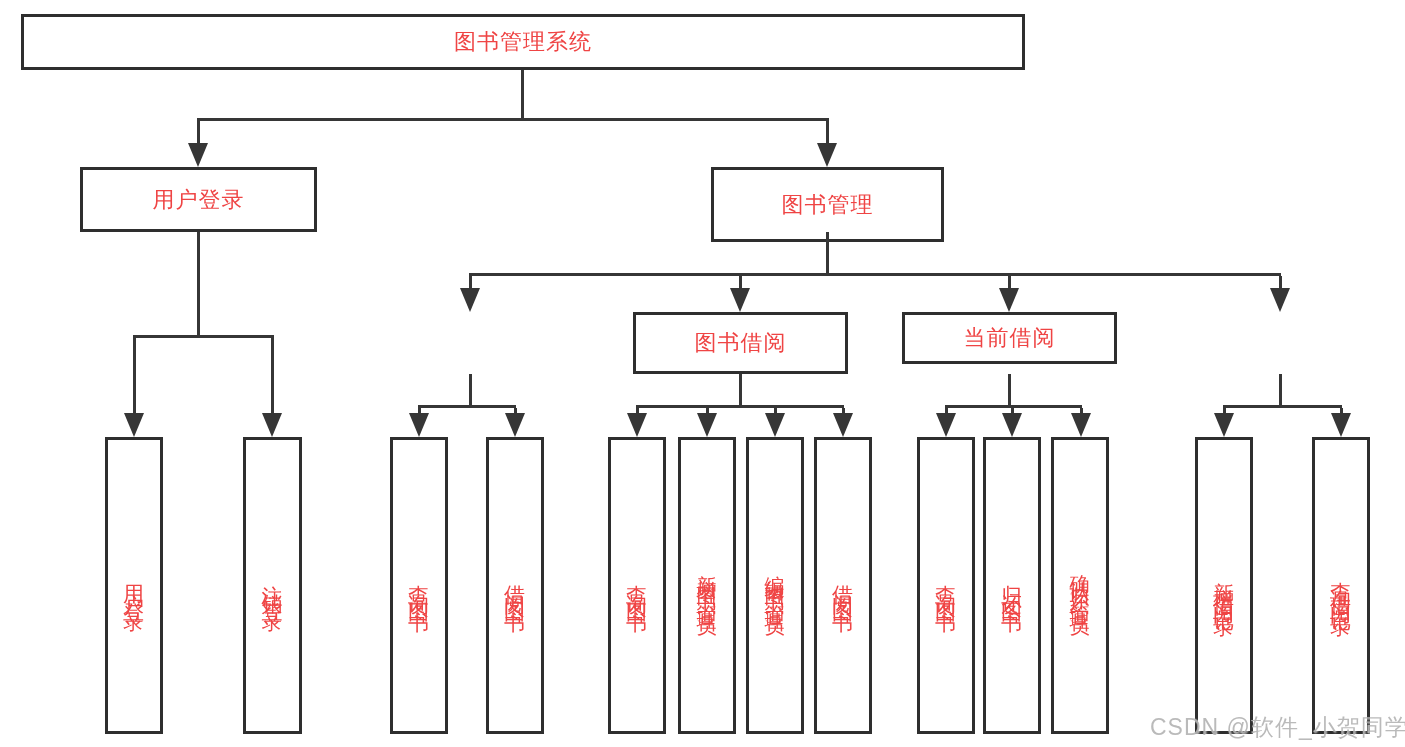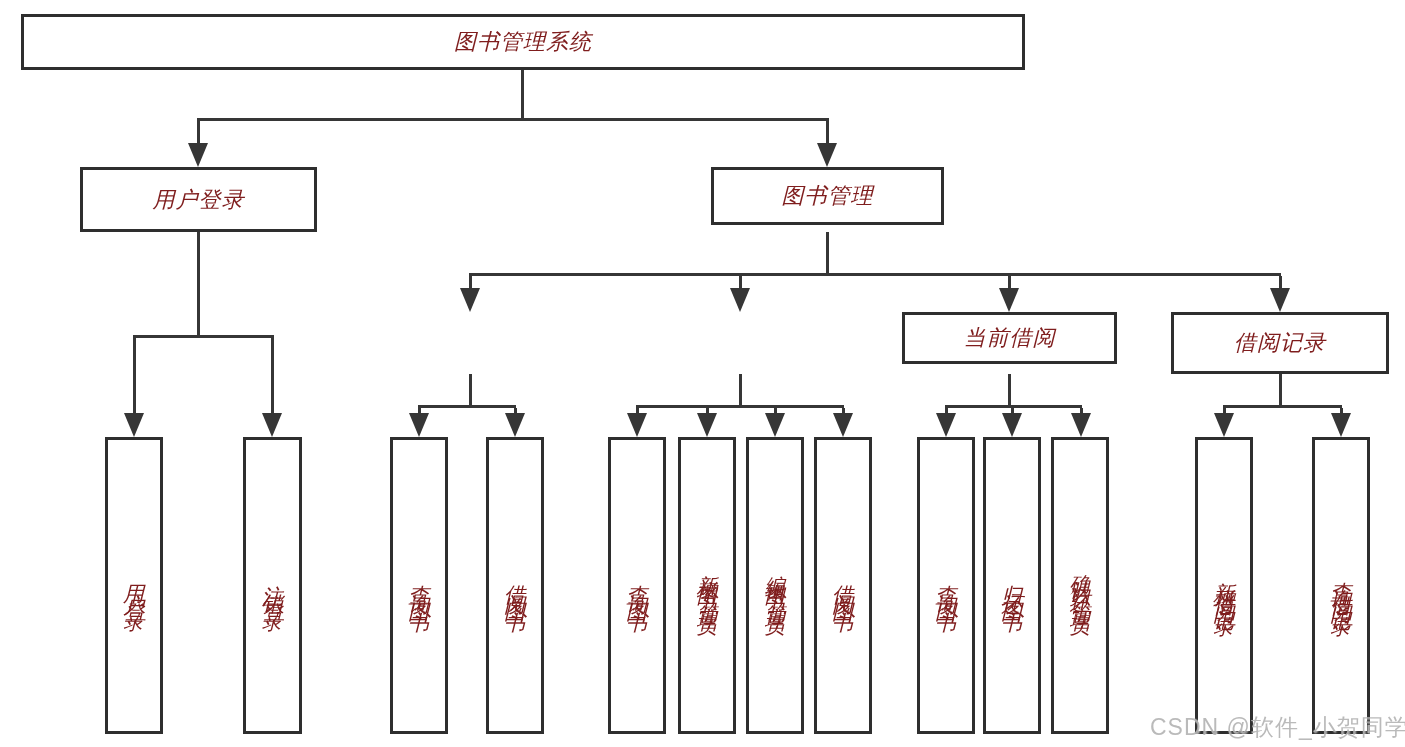--- a/index.html
+++ b/index.html
@@ -1,22 +1,21 @@
 <!DOCTYPE html>
 <html><head>
 <meta charset="utf-8">
 <style>
   html,body{margin:0;padding:0;background:#ffffff;}
   body{font-family:"Liberation Sans","DejaVu Sans",sans-serif;}
   .canvas{position:relative;width:1405px;height:747px;background:#ffffff;overflow:hidden;}
   .node{
     position:absolute;box-sizing:border-box;background:#ffffff;
     border:3px solid #2e2e2e;display:flex;align-items:center;justify-content:center;
-    color:#7f1d1d;
-    font-style:italic;
+    color:#ef4444;
   }
   .hnode{font-size:22px;letter-spacing:1px;}
   .vnode{font-size:21px;}
   .vnode .vtext{
     writing-mode:vertical-rl;text-orientation:mixed;
     letter-spacing:9px;line-height:1;white-space:nowrap;
   }
   .vline{position:absolute;width:3px;background:#363636;}
   .hline{position:absolute;height:3px;background:#363636;}
   .arrow{
@@ -39,42 +38,42 @@
   <div class="node hnode" style="left:21px;top:14px;width:1004px;height:56px">图书管理系统</div>
 
   <div class="vline" style="left:521px;top:70px;height:51px"></div>
   <div class="hline" style="left:197px;top:118px;width:632px"></div>
   <div class="vline" style="left:197px;top:121px;height:25px"></div>
   <div class="arrow" style="left:188px;top:143px"></div>
   <div class="vline" style="left:826px;top:121px;height:25px"></div>
   <div class="arrow" style="left:817px;top:143px"></div>
 
   <div class="node hnode" style="left:80px;top:167px;width:237px;height:65px">用户登录</div>
-  <div class="node hnode" style="left:711px;top:167px;width:233px;height:58px">图书管理</div>
+  <div class="node hnode" style="left:711px;top:167px;width:233px;height:75px">图书管理</div>
 
   <div class="vline" style="left:197px;top:232px;height:103px"></div>
   <div class="hline" style="left:133px;top:335px;width:141px"></div>
   <div class="vline" style="left:133px;top:338px;height:77px"></div>
   <div class="arrow" style="left:124px;top:413px"></div>
   <div class="vline" style="left:271px;top:338px;height:77px"></div>
   <div class="arrow" style="left:262px;top:413px"></div>
 
   <div class="vline" style="left:826px;top:232px;height:44px"></div>
   <div class="hline" style="left:469px;top:273px;width:812px"></div>
   <div class="vline" style="left:469px;top:276px;height:14px"></div>
   <div class="arrow" style="left:460px;top:288px"></div>
   <div class="vline" style="left:739px;top:276px;height:14px"></div>
   <div class="arrow" style="left:730px;top:288px"></div>
   <div class="vline" style="left:1008px;top:276px;height:14px"></div>
   <div class="arrow" style="left:999px;top:288px"></div>
   <div class="vline" style="left:1279px;top:276px;height:14px"></div>
   <div class="arrow" style="left:1270px;top:288px"></div>
 
+  <div class="node hnode" style="left:633px;top:312px;width:215px;height:62px">图书借阅</div>
   <div class="node hnode" style="left:902px;top:312px;width:215px;height:52px">当前借阅</div>
-  <div class="node hnode" style="left:1171px;top:312px;width:218px;height:62px">借阅记录</div>
 
   <div class="vline" style="left:469px;top:374px;height:34px"></div>
   <div class="hline" style="left:418px;top:405px;width:98px"></div>
   <div class="vline" style="left:418px;top:408px;height:8px"></div>
   <div class="arrow" style="left:409px;top:413px"></div>
   <div class="vline" style="left:514px;top:408px;height:8px"></div>
   <div class="arrow" style="left:505px;top:413px"></div>
 
   <div class="vline" style="left:739px;top:374px;height:34px"></div>
   <div class="hline" style="left:636px;top:405px;width:208px"></div>

